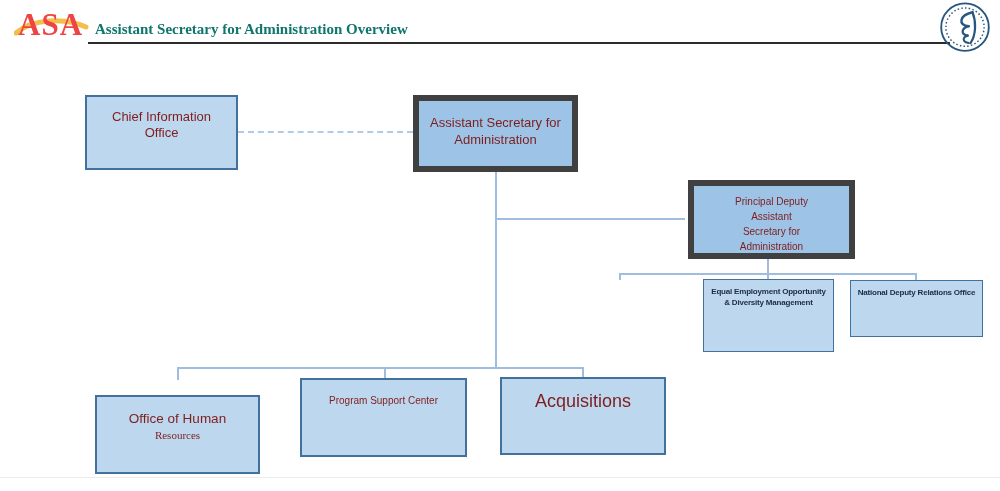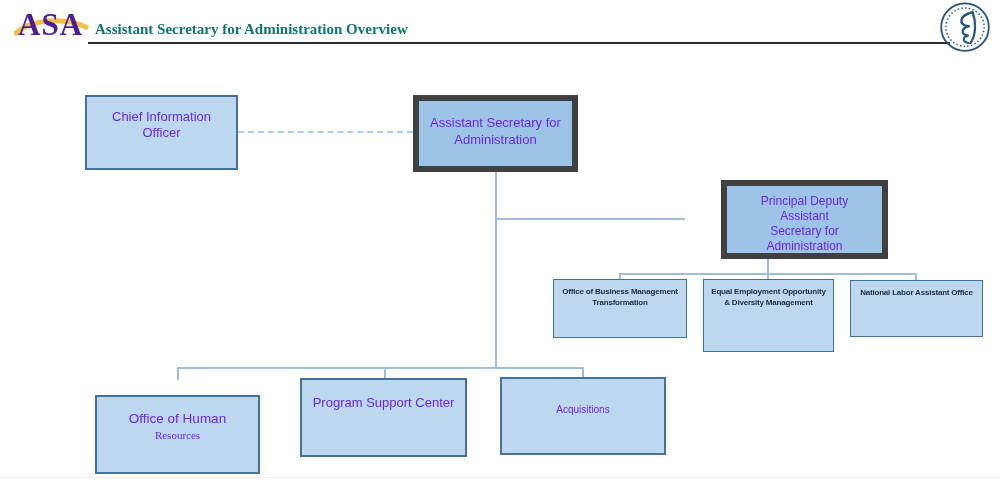--- a/index.html
+++ b/index.html
@@ -3,45 +3,45 @@
 <meta charset="utf-8">
 <style>
   html,body{margin:0;padding:0;background:#ffffff;}
   .page{position:relative;width:1000px;height:491px;background:#ffffff;overflow:hidden;
         font-family:"Liberation Sans",sans-serif;}
 
   
   .asa-logo-wrap{position:absolute;left:16px;top:4px;width:72px;height:44px;}
   .asa-swoosh{position:absolute;left:-2px;top:12px;}
   .asa-logo-text{position:absolute;left:2px;top:2px;font-family:"Liberation Serif",serif;
-        font-weight:bold;font-size:31px;line-height:38px;color:#4c1d95;letter-spacing:1px;}
+        font-weight:bold;font-size:31px;line-height:38px;color:#ef4444;letter-spacing:1px;}
   .page-title{position:absolute;left:95px;top:21px;font-family:"Liberation Serif",serif;
         font-weight:bold;font-size:15px;color:#0f766e;white-space:nowrap;}
   .title-rule{position:absolute;left:88px;top:42px;width:862px;height:2px;background:#2b2b2b;}
   .seal{position:absolute;left:936px;top:1px;width:58px;height:56px;}
   .footer-rule{position:absolute;left:0px;top:477px;width:1000px;height:1px;background:#ececec;}
 
   
-  .node{position:absolute;box-sizing:border-box;text-align:center;color:#6d28d9;}
+  .node{position:absolute;box-sizing:border-box;text-align:center;color:#7f1d1d;}
   .fill-light{background:#BDD7EE;border:2px solid #41719C;}
   .fill-med{background:#9DC3E6;border:6px solid #404040;}
   .node .ln{display:block;}
   .node-cio{left:85px;top:95px;width:153px;height:75px;font-size:13px;line-height:16px;padding-top:12px;}
   .node-asa{left:413px;top:95px;width:165px;height:77px;font-size:13px;line-height:17px;padding-top:13px;}
-  .node-pdasa{left:721px;top:180px;width:167px;height:79px;font-size:12px;line-height:15px;padding-top:8px;}
+  .node-pdasa{left:688px;top:180px;width:167px;height:79px;font-size:10px;line-height:15px;padding-top:8px;}
   .node-small{font-size:8px;font-weight:bold;letter-spacing:-0.2px;line-height:11px;padding-top:6px;
         border-width:1.5px;color:#1c2b41;}
   .node-obmt{left:553px;top:279px;width:134px;height:59px;}
   .node-eeo{left:703px;top:279px;width:131px;height:73px;}
   .node-nlro{left:850px;top:280px;width:133px;height:57px;}
   .node-ohr{left:95px;top:379px;width:165px;height:79px;padding-top:13px;margin-top:16px;}
   .node-ohr .ln:nth-child(1){font-size:13.5px;line-height:18px;}
   .node-ohr .ln:nth-child(2){font-size:11px;line-height:15px;font-family:Liberation Serif, serif;}
-  .node-psc{left:300px;top:378px;width:167px;height:79px;font-size:13px;padding-top:15px;}
-  .node-acq{left:500px;top:377px;width:166px;height:78px;font-size:10px;padding-top:25px;}
+  .node-psc{left:300px;top:378px;width:167px;height:79px;font-size:10px;padding-top:15px;}
+  .node-acq{left:500px;top:377px;width:166px;height:78px;font-size:18px;padding-top:12px;}
 
   
   .conn{position:absolute;background:#9FBDDE;}
   .conn-dashed{position:absolute;border-top:2px dashed #AECBE8;background:none;}
   .c-dash-cio{left:238px;top:131px;width:175px;height:0;}
   .c-v-main{left:495px;top:172px;width:2px;height:196px;}
   .c-h-pd{left:495px;top:218px;width:190px;height:2px;}
   .c-v-pd{left:767px;top:259px;width:2px;height:16px;}
   .c-h-small{left:619px;top:273px;width:298px;height:2px;}
   .c-v-obmt{left:619px;top:273px;width:2px;height:7px;}
@@ -86,47 +86,43 @@
   <div class="conn c-v-obmt"></div>
   <div class="conn c-v-eeo"></div>
   <div class="conn c-v-nlro"></div>
   <div class="conn c-h-bottom"></div>
   <div class="conn c-v-ohr"></div>
   <div class="conn c-v-psc"></div>
   <div class="conn c-v-acq"></div>
 
   <div class="node fill-light node-cio">
     <span class="ln">Chief Information</span>
-    <span class="ln">Officer</span>
+    <span class="ln">Office</span>
   </div>
 
   <div class="node fill-med node-asa">
     <span class="ln">Assistant Secretary for</span>
     <span class="ln">Administration</span>
   </div>
 
   <div class="node fill-med node-pdasa">
     <span class="ln">Principal Deputy</span>
     <span class="ln">Assistant</span>
     <span class="ln">Secretary for</span>
     <span class="ln">Administration</span>
   </div>
 
-  <div class="node fill-light node-small node-obmt">
-    <span class="ln">Office of Business Management</span>
-    <span class="ln">Transformation</span>
-  </div>
 
   <div class="node fill-light node-small node-eeo">
     <span class="ln">Equal Employment Opportunity</span>
     <span class="ln">&amp; Diversity Management</span>
   </div>
 
   <div class="node fill-light node-small node-nlro">
-    <span class="ln">National Labor Assistant Office</span>
+    <span class="ln">National Deputy Relations Office</span>
   </div>
 
   <div class="node fill-light node-ohr">
     <span class="ln">Office of Human</span>
     <span class="ln">Resources</span>
   </div>
 
   <div class="node fill-light node-psc">
     <span class="ln">Program Support Center</span>
   </div>

